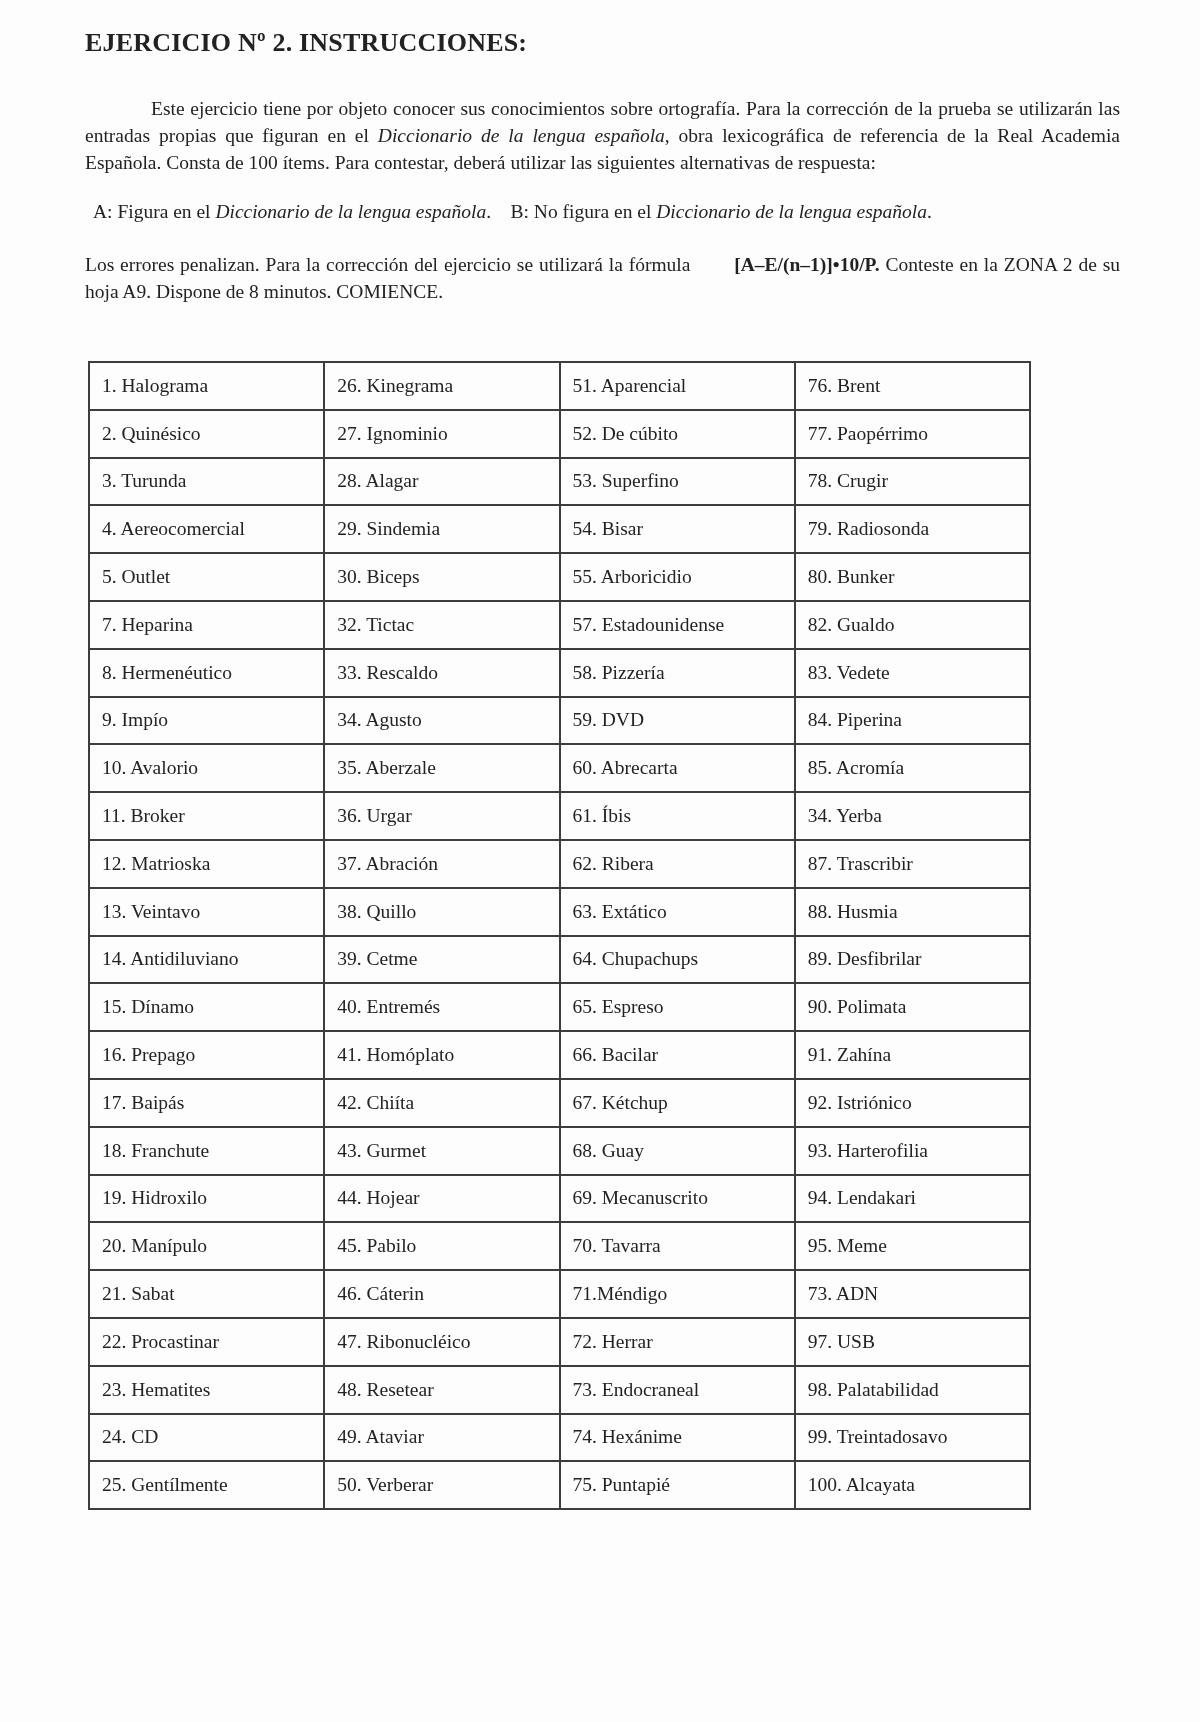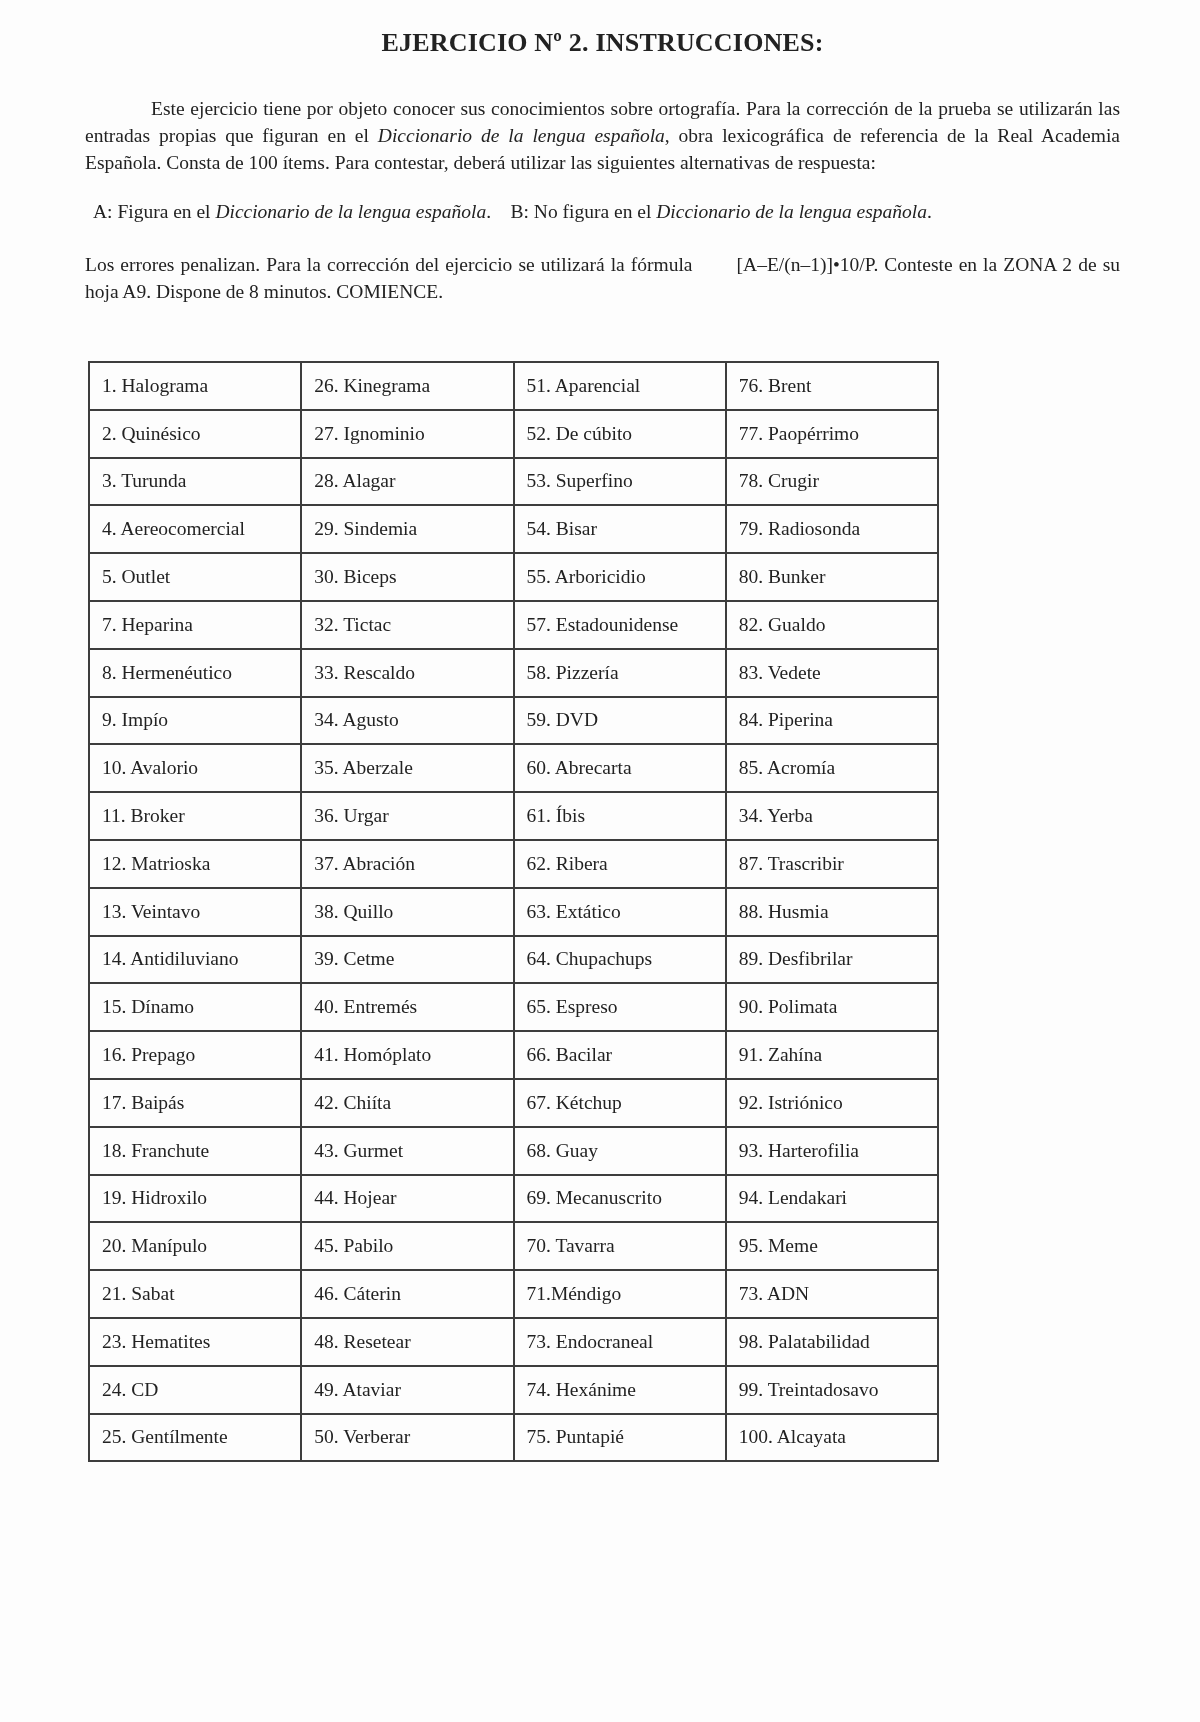--- a/index.html
+++ b/index.html
@@ -16,21 +16,21 @@
     padding: 26px 80px 0 85px;
     font-family: "Liberation Serif", "DejaVu Serif", serif;
     color: #222222;
     overflow: hidden;
   }
   .doc-title {
     margin: 0;
     font-size: 26px;
     line-height: 34px;
     font-weight: bold;
-    text-align: center;
+    text-align: left;
     letter-spacing: 0.2px;
   }
   p.para {
     margin: 0;
     font-size: 19.5px;
     line-height: 27px;
     text-align: justify;
   }
   p.intro {
     margin-top: 35px;
@@ -39,27 +39,27 @@
   p.options {
     margin-top: 22px;
     margin-left: 8px;
     text-align: left;
     white-space: pre-wrap;
   }
   p.scoring {
     margin-top: 26px;
   }
   span.italic { font-style: italic; }
-  span.bold { font-weight: normal; margin-left: 38px; }
+  span.bold { font-weight: bold; margin-left: 38px; }
   table.word-table {
     margin-top: 56px;
     margin-left: 3px;
     border-collapse: collapse;
     table-layout: fixed;
-    width: 851px;
+    width: 943px;
   }
   table.word-table td {
     border: 2px solid #3d3d3d;
     height: 45.8px;
     padding: 0 6px 0 12px;
     font-size: 19.5px;
     vertical-align: middle;
     overflow: hidden;
     white-space: nowrap;
   }
@@ -193,20 +193,26 @@
           <td>70. Tavarra</td>
           <td>95. Meme</td>
         </tr>
         <tr>
           <td>21. Sabat</td>
           <td>46. Cáterin</td>
           <td>71.Méndigo</td>
           <td>73. ADN</td>
         </tr>
         <tr>
+          <td>22. Procastinar</td>
+          <td>47. Ribonucléico</td>
+          <td>72. Herrar</td>
+          <td>97. USB</td>
+        </tr>
+        <tr>
           <td>23. Hematites</td>
           <td>48. Resetear</td>
           <td>73. Endocraneal</td>
           <td>98. Palatabilidad</td>
         </tr>
         <tr>
           <td>24. CD</td>
           <td>49. Ataviar</td>
           <td>74. Hexánime</td>
           <td>99. Treintadosavo</td>

